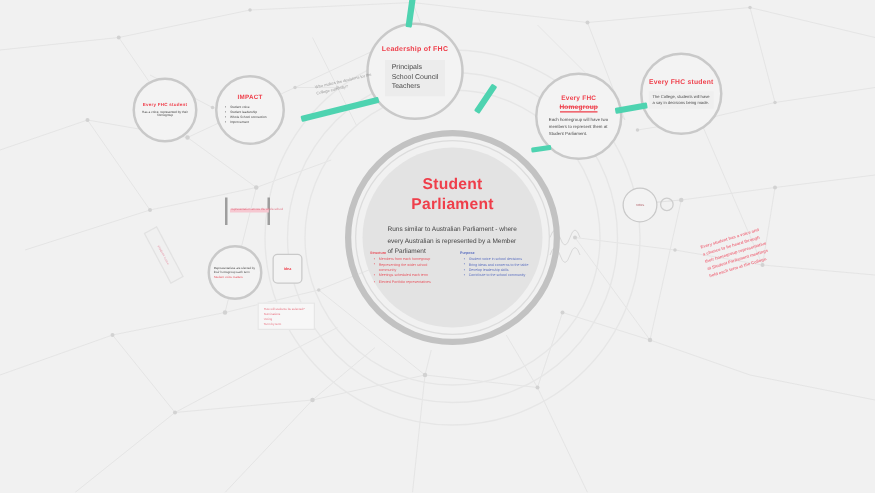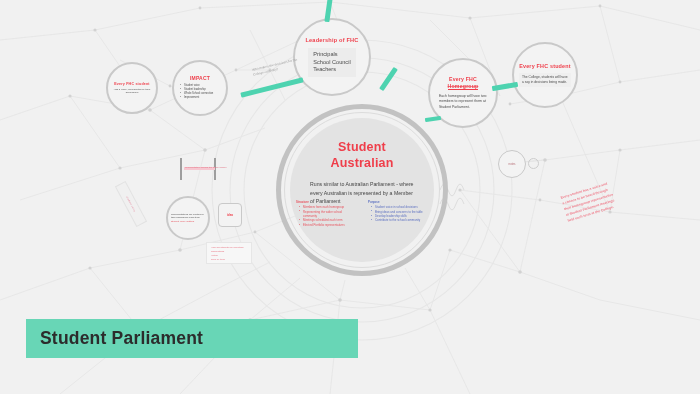--- a/index.html
+++ b/index.html
@@ -260,21 +260,21 @@
       <path d="M440 190 q4 -12 8 0 q4 12 8 0 q4 -12 8 0"></path>
       <path d="M440 204 q4 -12 8 0 q4 12 8 0 q4 -12 8 0"></path>
     </g>
   </svg>
 
   <div id="hub-outer"></div>
   <div id="hub-mid"></div>
   <div id="hub-inner">
     <div id="hub-title">
       <div>Student</div>
-      <div>Australian</div>
+      <div>Parliament</div>
     </div>
     <div id="hub-body">Runs similar to Australian Parliament - where every Australian is represented by a Member of Parliament</div>
   </div>
   <div class="hub-cols">
     <div class="hub-col col-red">
       <div class="ch">Structure</div>
       <ul>
         <li>Members from each homegroup</li>
         <li>Representing the wider school community</li>
         <li>Meetings scheduled each term</li>
@@ -373,17 +373,14 @@
   </div>
 
   <div id="rot-red">
     <div>Every student has a voice and</div>
     <div>a chance to be heard through</div>
     <div>their homegroup representative</div>
     <div>at Student Parliament meetings</div>
     <div>held each term at the College.</div>
   </div>
 
-  <div id="banner">
-    <span>Student Parliament</span>
-  </div>
 
 </div>
 
 </body></html>

